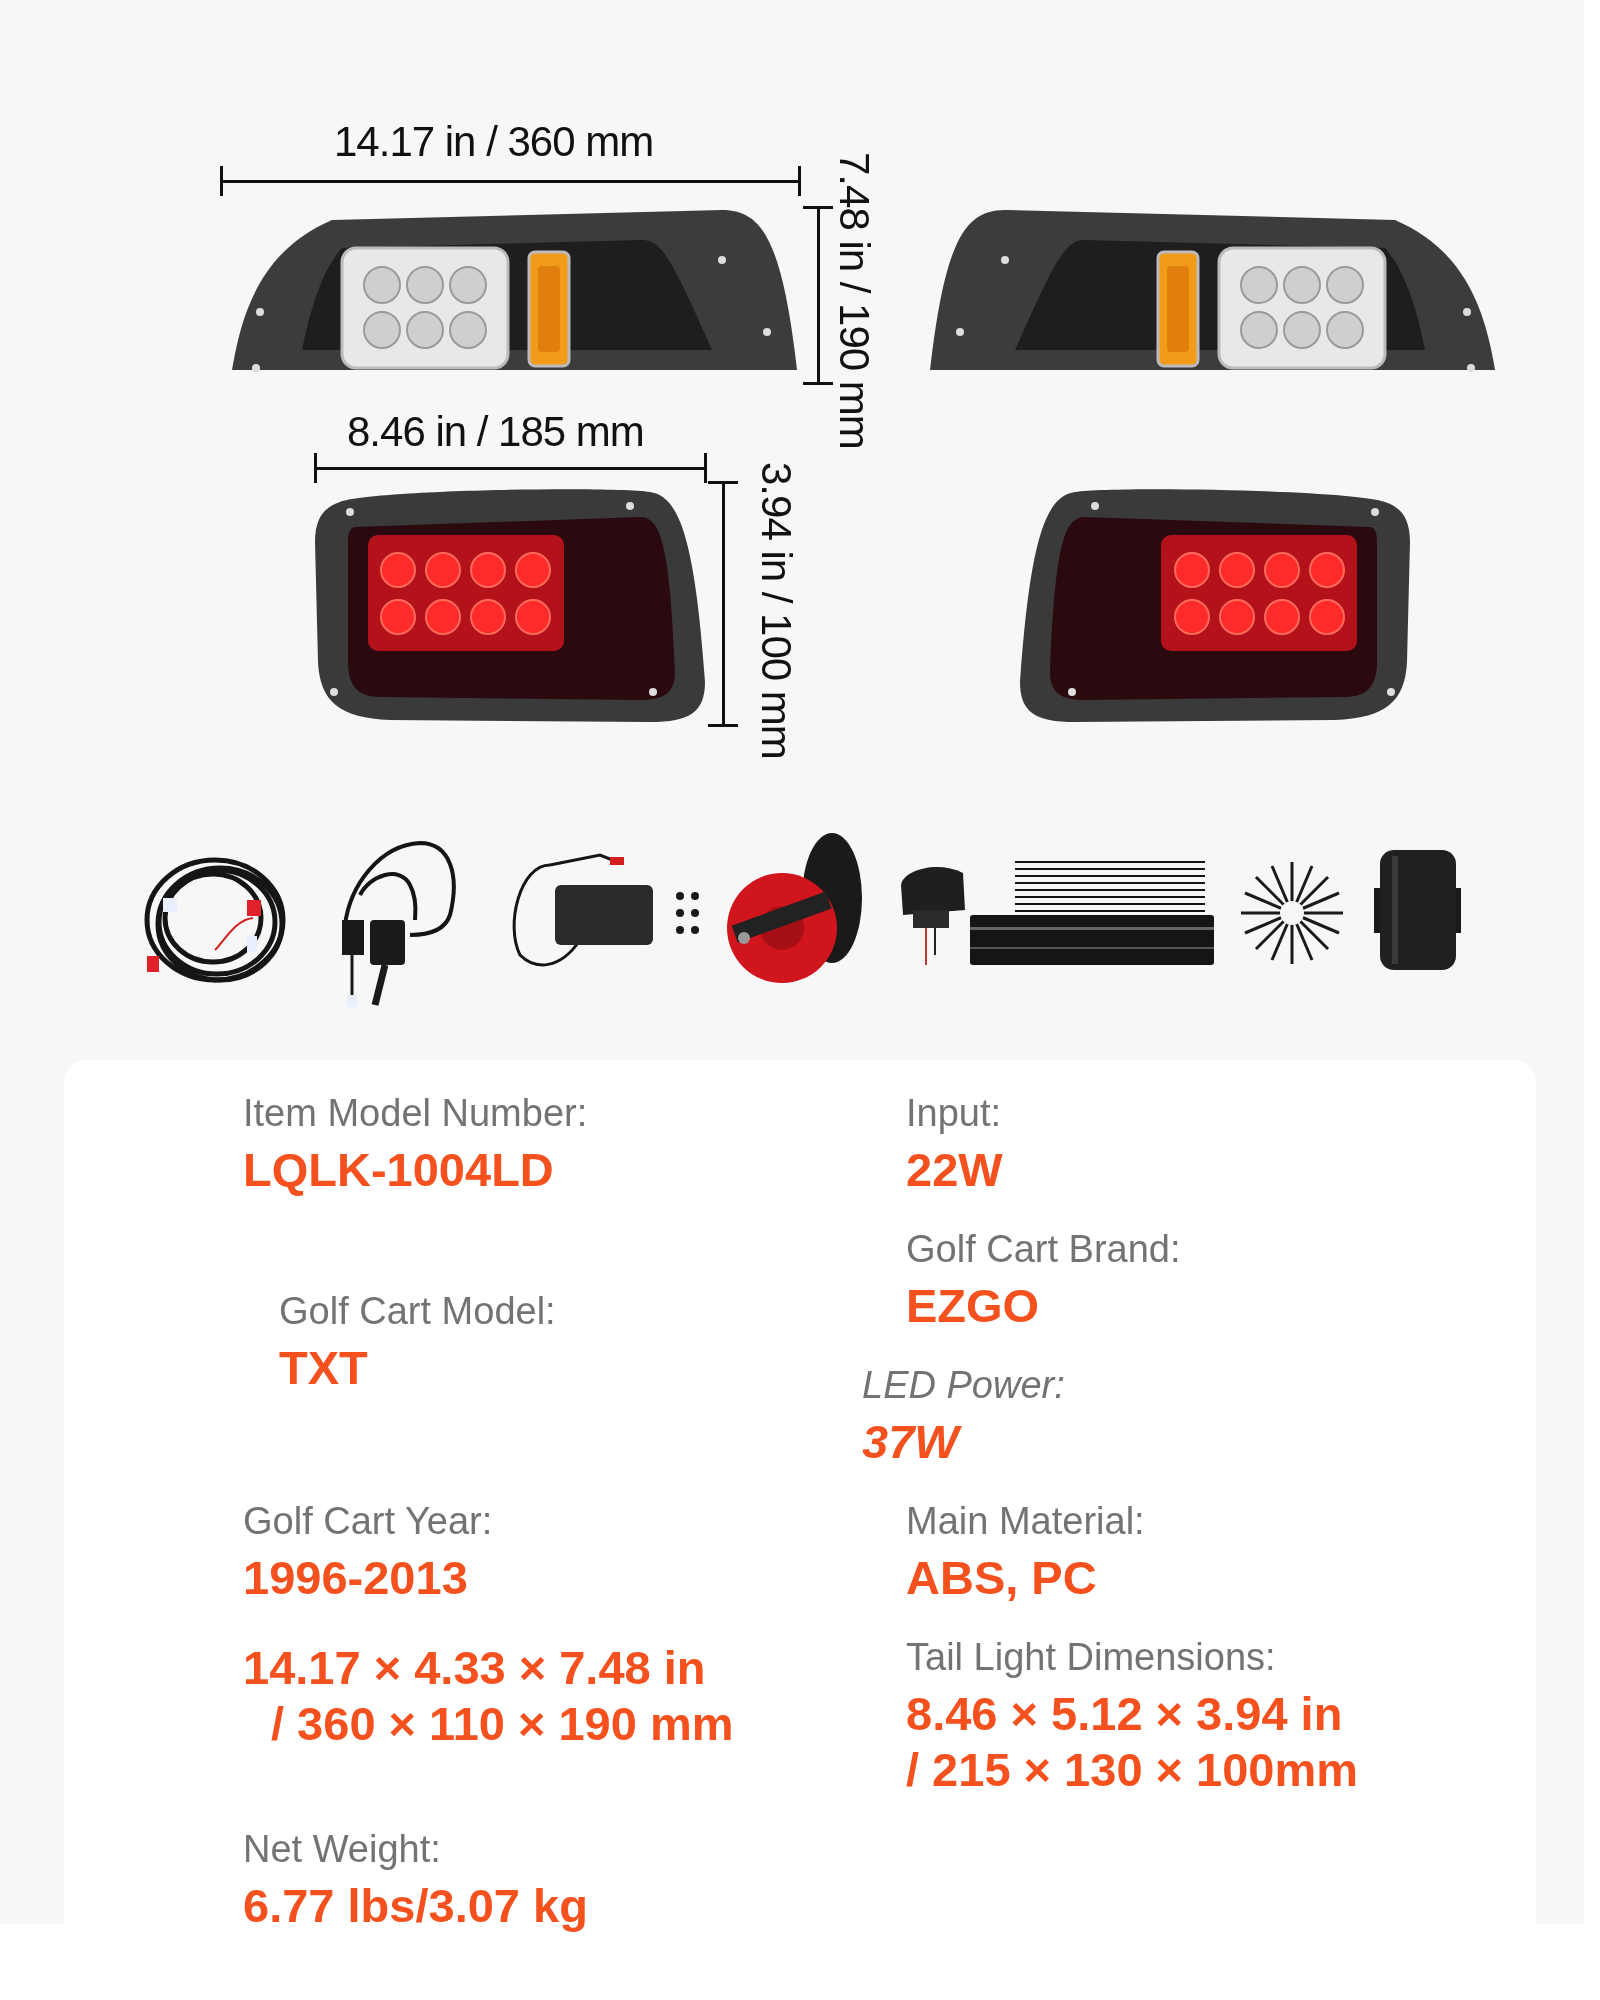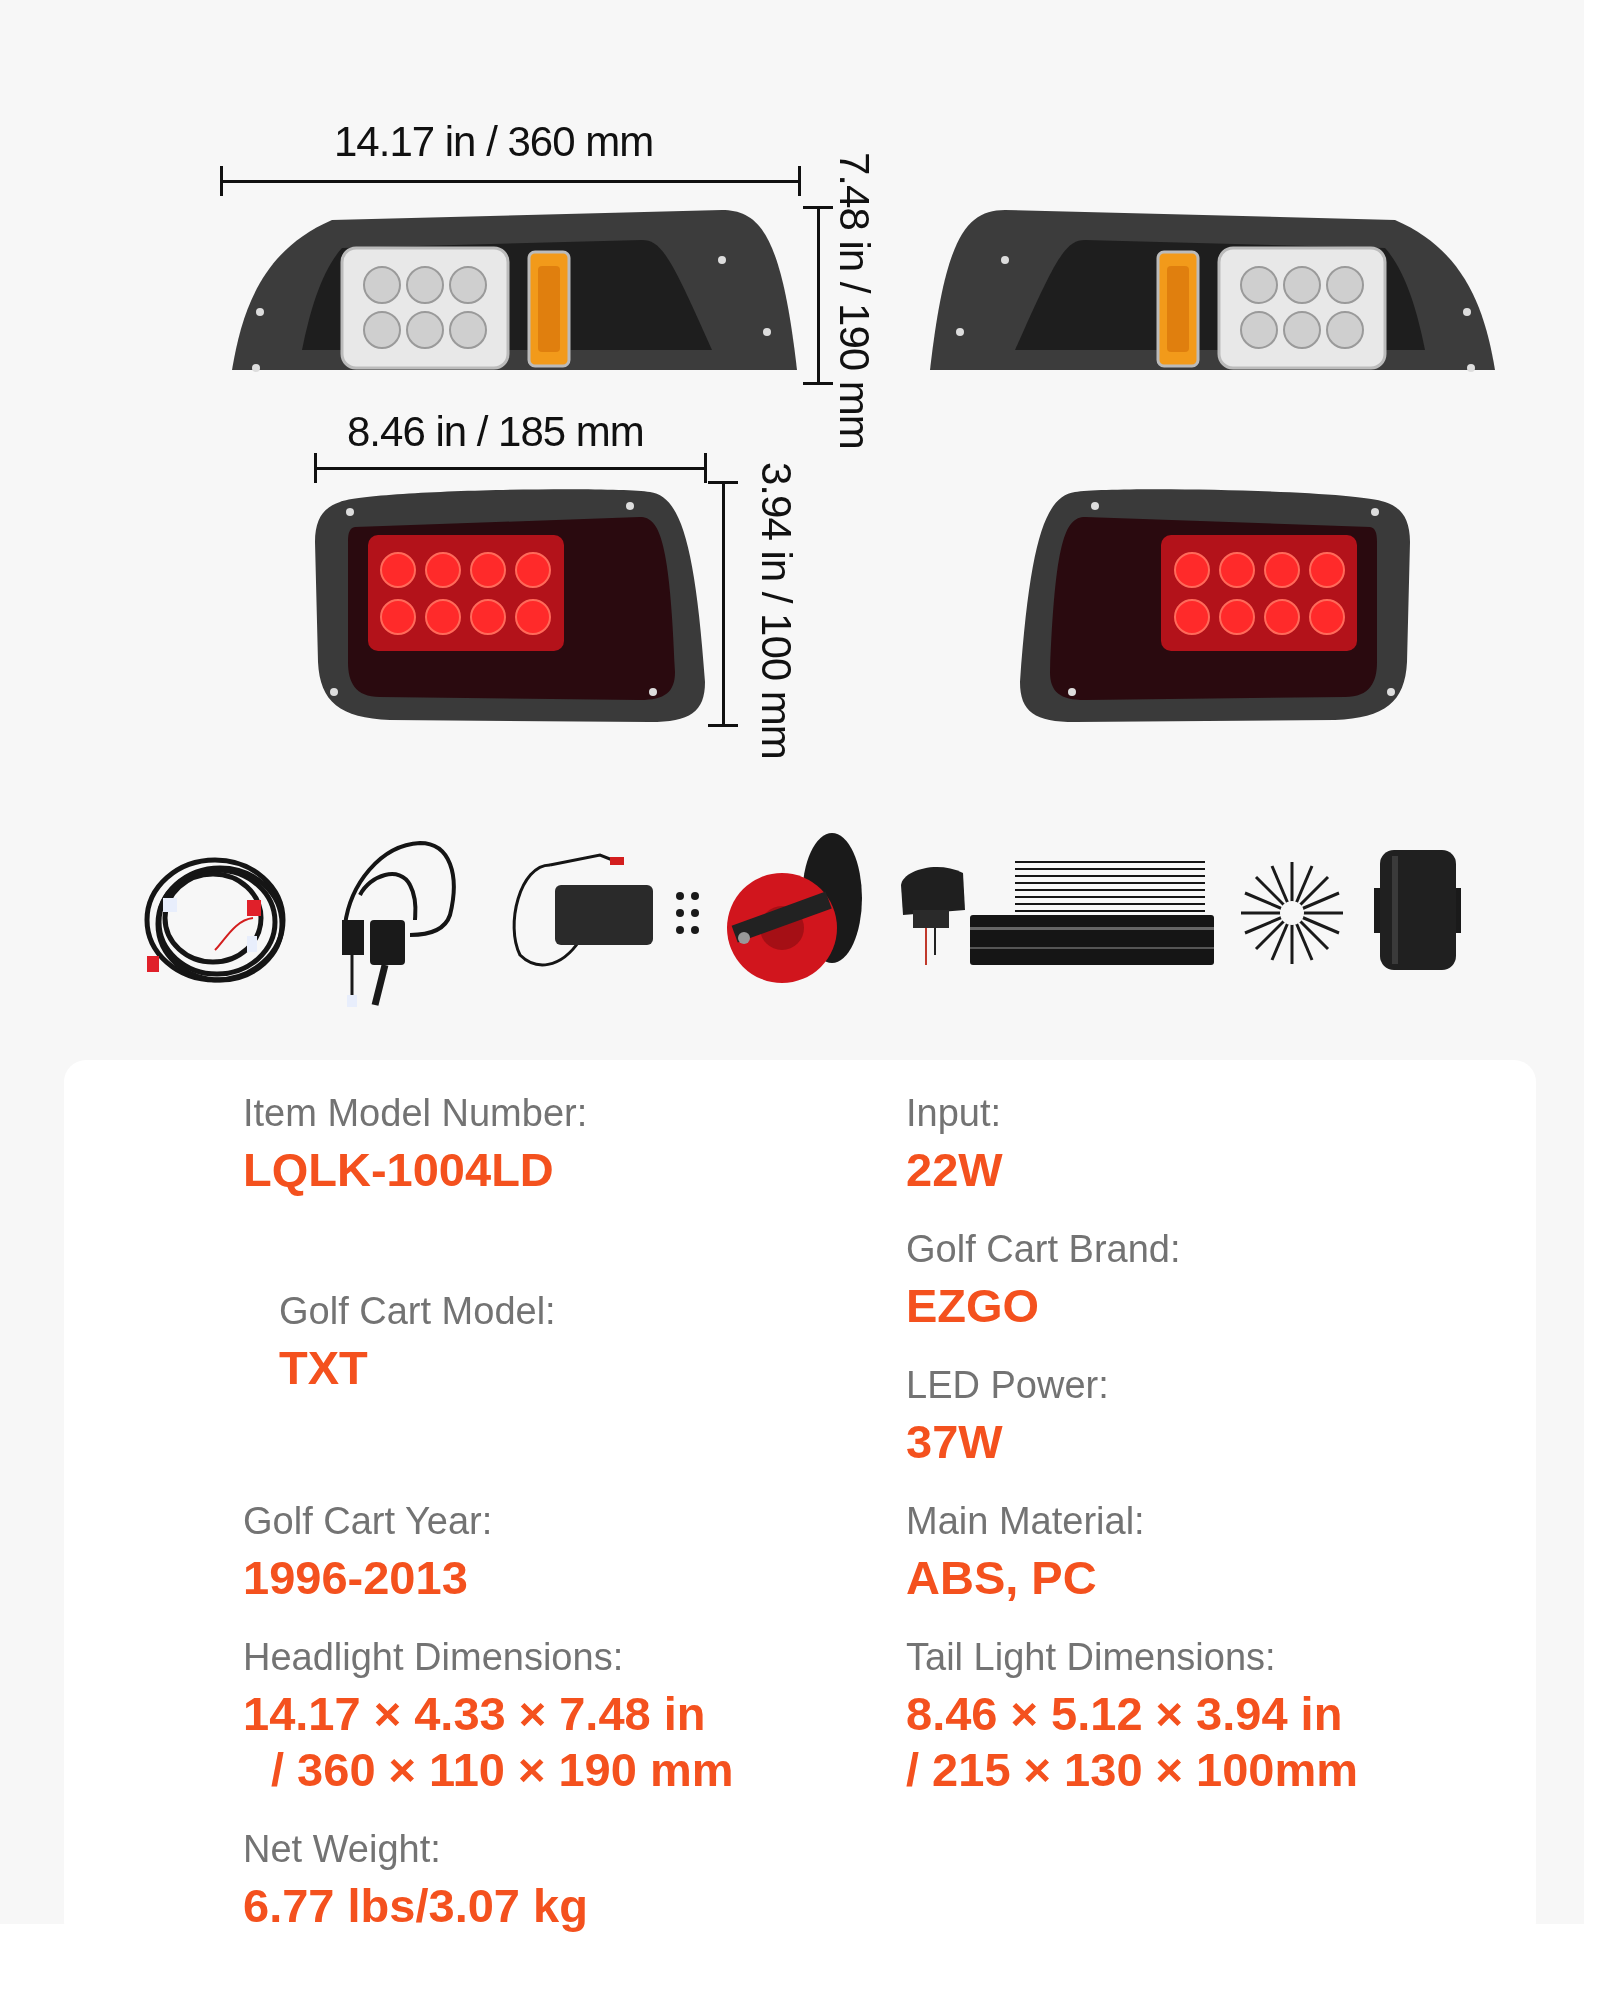--- a/index.html
+++ b/index.html
@@ -259,38 +259,37 @@
   </div>
   <div class="spec" style="left:243px; top:1288px;margin-left:36px;">
     <div class="spec-label">Golf Cart Model:</div>
     <div class="spec-value">TXT</div>
   </div>
   <div class="spec" style="left:243px; top:1498px;">
     <div class="spec-label">Golf Cart Year:</div>
     <div class="spec-value">1996-2013</div>
   </div>
   <div class="spec" style="left:243px; top:1634px;">
-    <div class="spec-label">Headlight Dimensions:</div>
     <div class="spec-value">14.17 × 4.33 × 7.48 in</div>
     <div class="spec-value" style="margin-top:0;margin-left:28px;">/ 360 × 110 × 190 mm</div>
   </div>
   <div class="spec" style="left:243px; top:1826px;">
     <div class="spec-label">Net Weight:</div>
     <div class="spec-value">6.77 lbs/3.07 kg</div>
   </div>
 
   <div class="spec" style="left:906px; top:1090px;">
     <div class="spec-label">Input:</div>
     <div class="spec-value">22W</div>
   </div>
   <div class="spec" style="left:906px; top:1226px;">
     <div class="spec-label">Golf Cart Brand:</div>
     <div class="spec-value">EZGO</div>
   </div>
-  <div class="spec" style="left:906px; top:1362px;">
+  <div class="spec" style="left:862px; top:1362px;font-style:italic;">
     <div class="spec-label">LED Power:</div>
     <div class="spec-value">37W</div>
   </div>
   <div class="spec" style="left:906px; top:1498px;">
     <div class="spec-label">Main Material:</div>
     <div class="spec-value">ABS, PC</div>
   </div>
   <div class="spec" style="left:906px; top:1634px;">
     <div class="spec-label">Tail Light Dimensions:</div>
     <div class="spec-value">8.46 × 5.12 × 3.94 in</div>

